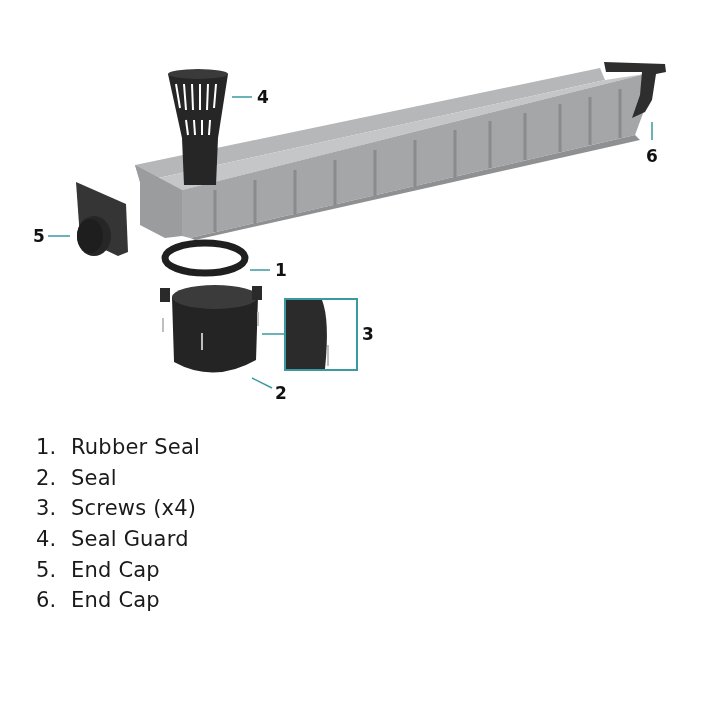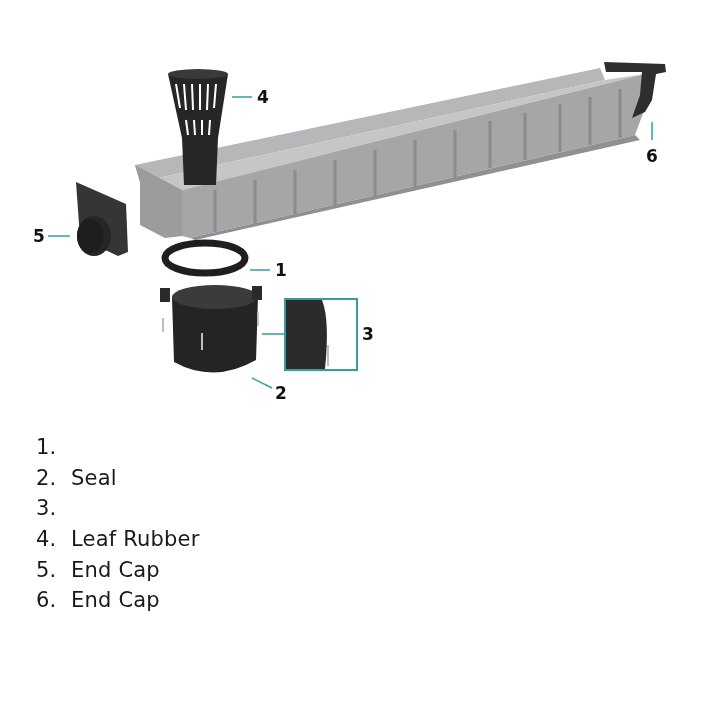--- a/index.html
+++ b/index.html
@@ -95,31 +95,33 @@
   <text class="callout-num" x="646" y="162">6</text>
   <text class="callout-num" x="33" y="242">5</text>
   <text class="callout-num" x="275" y="276">1</text>
   <text class="callout-num" x="362" y="340">3</text>
   <text class="callout-num" x="275" y="399">2</text>
 </svg>
 
 <ul id="parts-list">
   <li>
       <span class="num">1.</span>
+      <span>Rubber Seal</span>
     </li>
   <li>
       <span class="num">2.</span>
       <span>Seal</span>
     </li>
   <li>
       <span class="num">3.</span>
+      <span>Screws (x4)</span>
     </li>
   <li>
       <span class="num">4.</span>
-      <span>Leaf Rubber</span>
+      <span>Seal Guard</span>
     </li>
   <li>
       <span class="num">5.</span>
       <span>End Cap</span>
     </li>
   <li>
       <span class="num">6.</span>
       <span>End Cap</span>
     </li>
 </ul>

